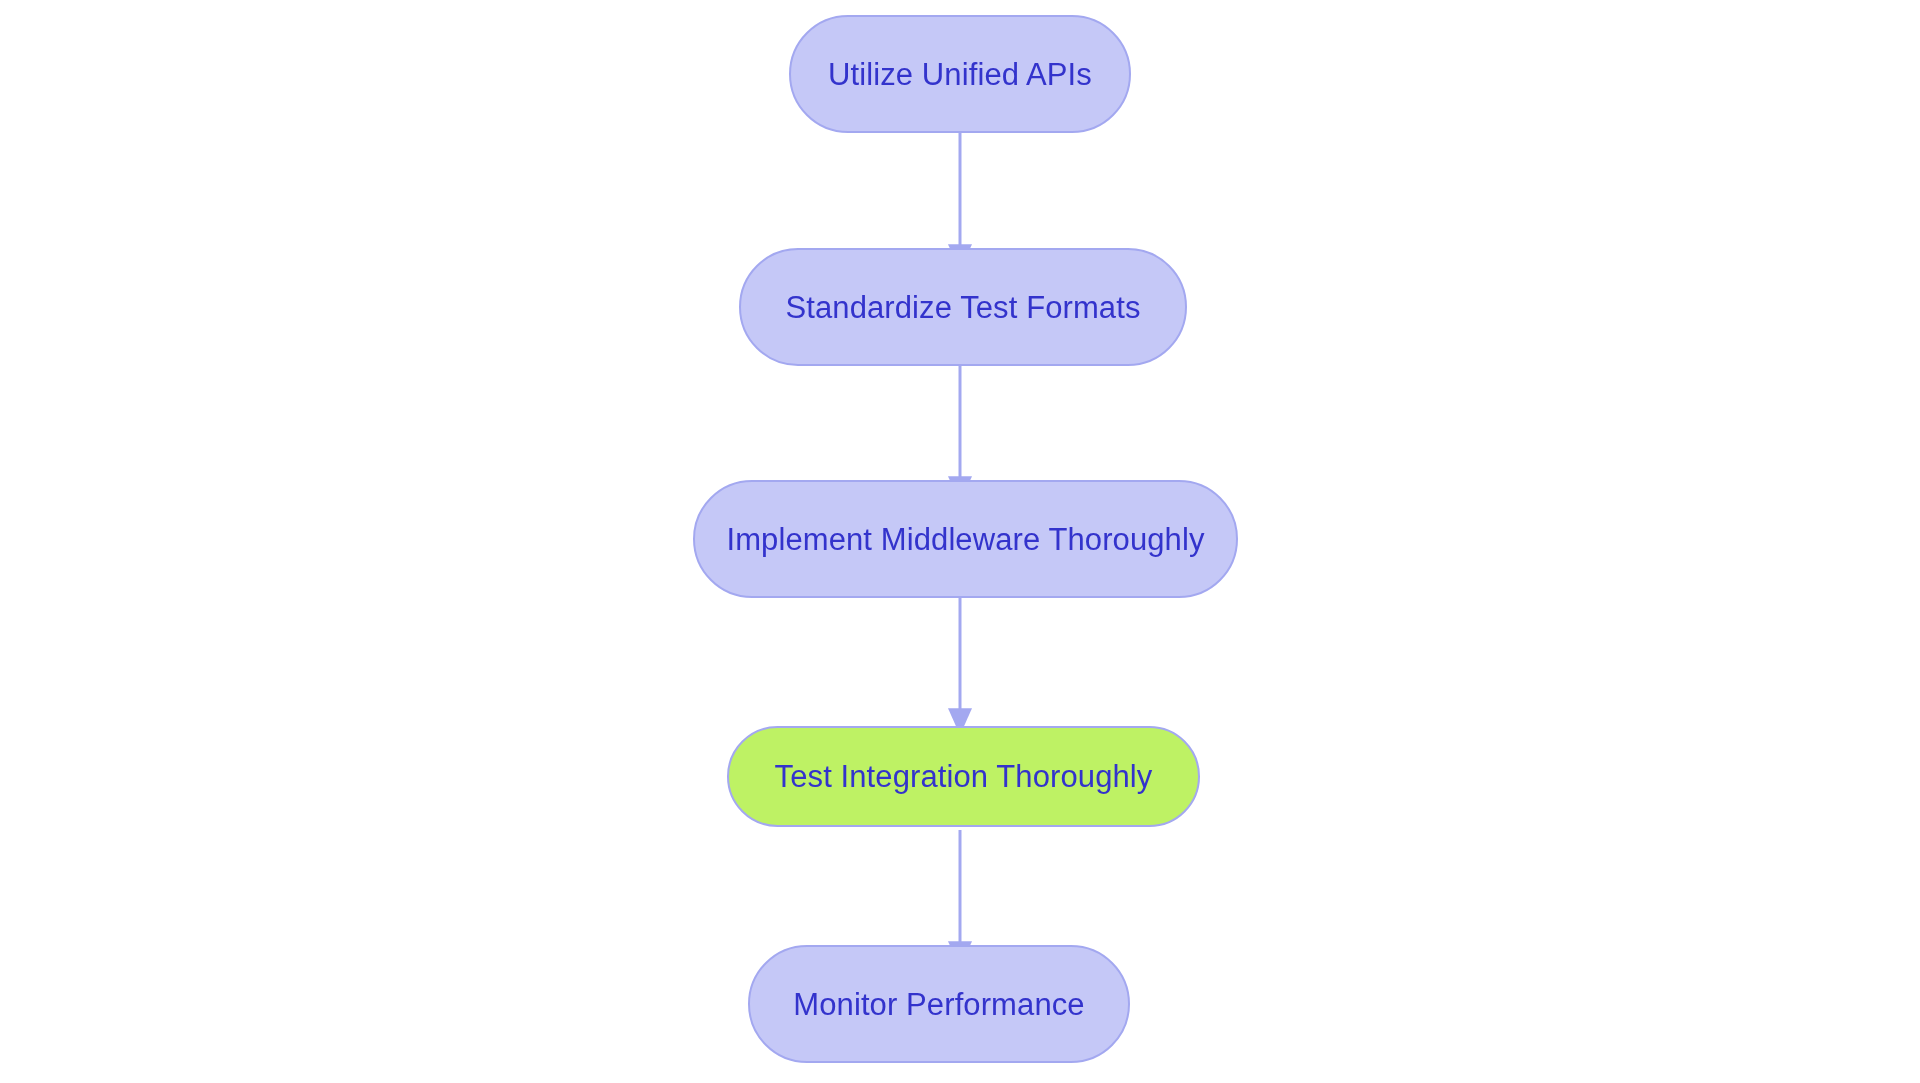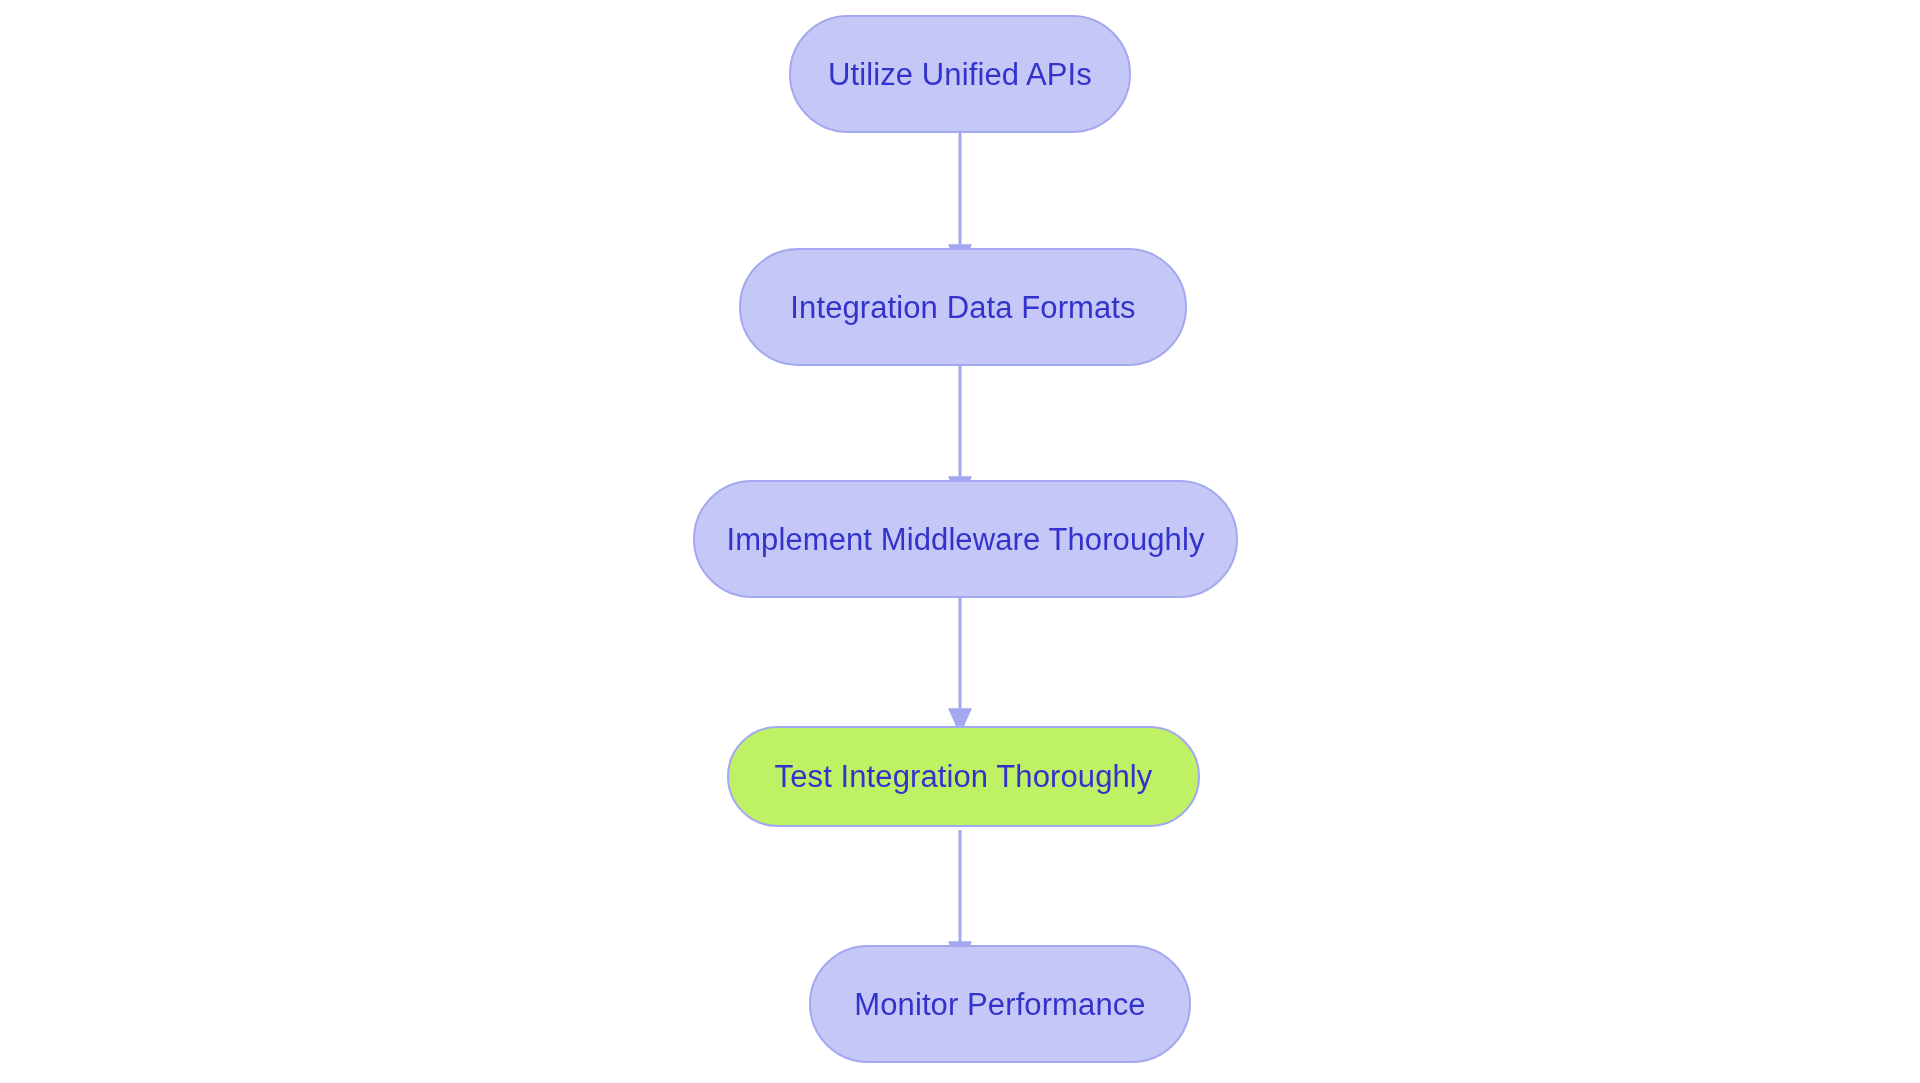--- a/index.html
+++ b/index.html
@@ -83,26 +83,26 @@
         <line x1="960" y1="598" x2="960" y2="710" stroke="#a3a8f0" stroke-width="3" marker-end="url(#arrowhead)"></line>
         <line x1="960" y1="830" x2="960" y2="943" stroke="#a3a8f0" stroke-width="3" marker-end="url(#arrowhead)"></line>
       </g>
   </svg>
 
   <div id="node-layer">
       <div class="flow-node" style="left: 789px; top: 15px; width: 342px; height: 118px; background: rgb(197, 200, 247); border-color: rgb(163, 168, 240); border-width: 2px; border-radius: 60px;">
         <span class="flow-node-label" style="color: rgb(51, 51, 204);">Utilize Unified APIs</span>
       </div>
       <div class="flow-node" style="left: 739px; top: 248px; width: 448px; height: 118px; background: rgb(197, 200, 247); border-color: rgb(163, 168, 240); border-width: 2px; border-radius: 60px;">
-        <span class="flow-node-label" style="color: rgb(51, 51, 204);">Integration Data Formats</span>
+        <span class="flow-node-label" style="color: rgb(51, 51, 204);">Standardize Test Formats</span>
       </div>
       <div class="flow-node" style="left: 693px; top: 480px; width: 545px; height: 118px; background: rgb(197, 200, 247); border-color: rgb(163, 168, 240); border-width: 2px; border-radius: 60px;">
         <span class="flow-node-label" style="color: rgb(51, 51, 204);">Implement Middleware Thoroughly</span>
       </div>
       <div class="flow-node" style="left: 727px; top: 726px; width: 473px; height: 101px; background: #bef264; border-color: rgb(163, 168, 240); border-width: 2px; border-radius: 60px;">
         <span class="flow-node-label" style="color: rgb(51, 51, 204);">Test Integration Thoroughly</span>
       </div>
-      <div class="flow-node" style="left: 809px; top: 945px; width: 382px; height: 118px; background: rgb(197, 200, 247); border-color: rgb(163, 168, 240); border-width: 2px; border-radius: 60px;">
+      <div class="flow-node" style="left: 748px; top: 945px; width: 382px; height: 118px; background: rgb(197, 200, 247); border-color: rgb(163, 168, 240); border-width: 2px; border-radius: 60px;">
         <span class="flow-node-label" style="color: rgb(51, 51, 204);">Monitor Performance</span>
       </div>
     </div>
 
 </div>
 
 </body></html>

